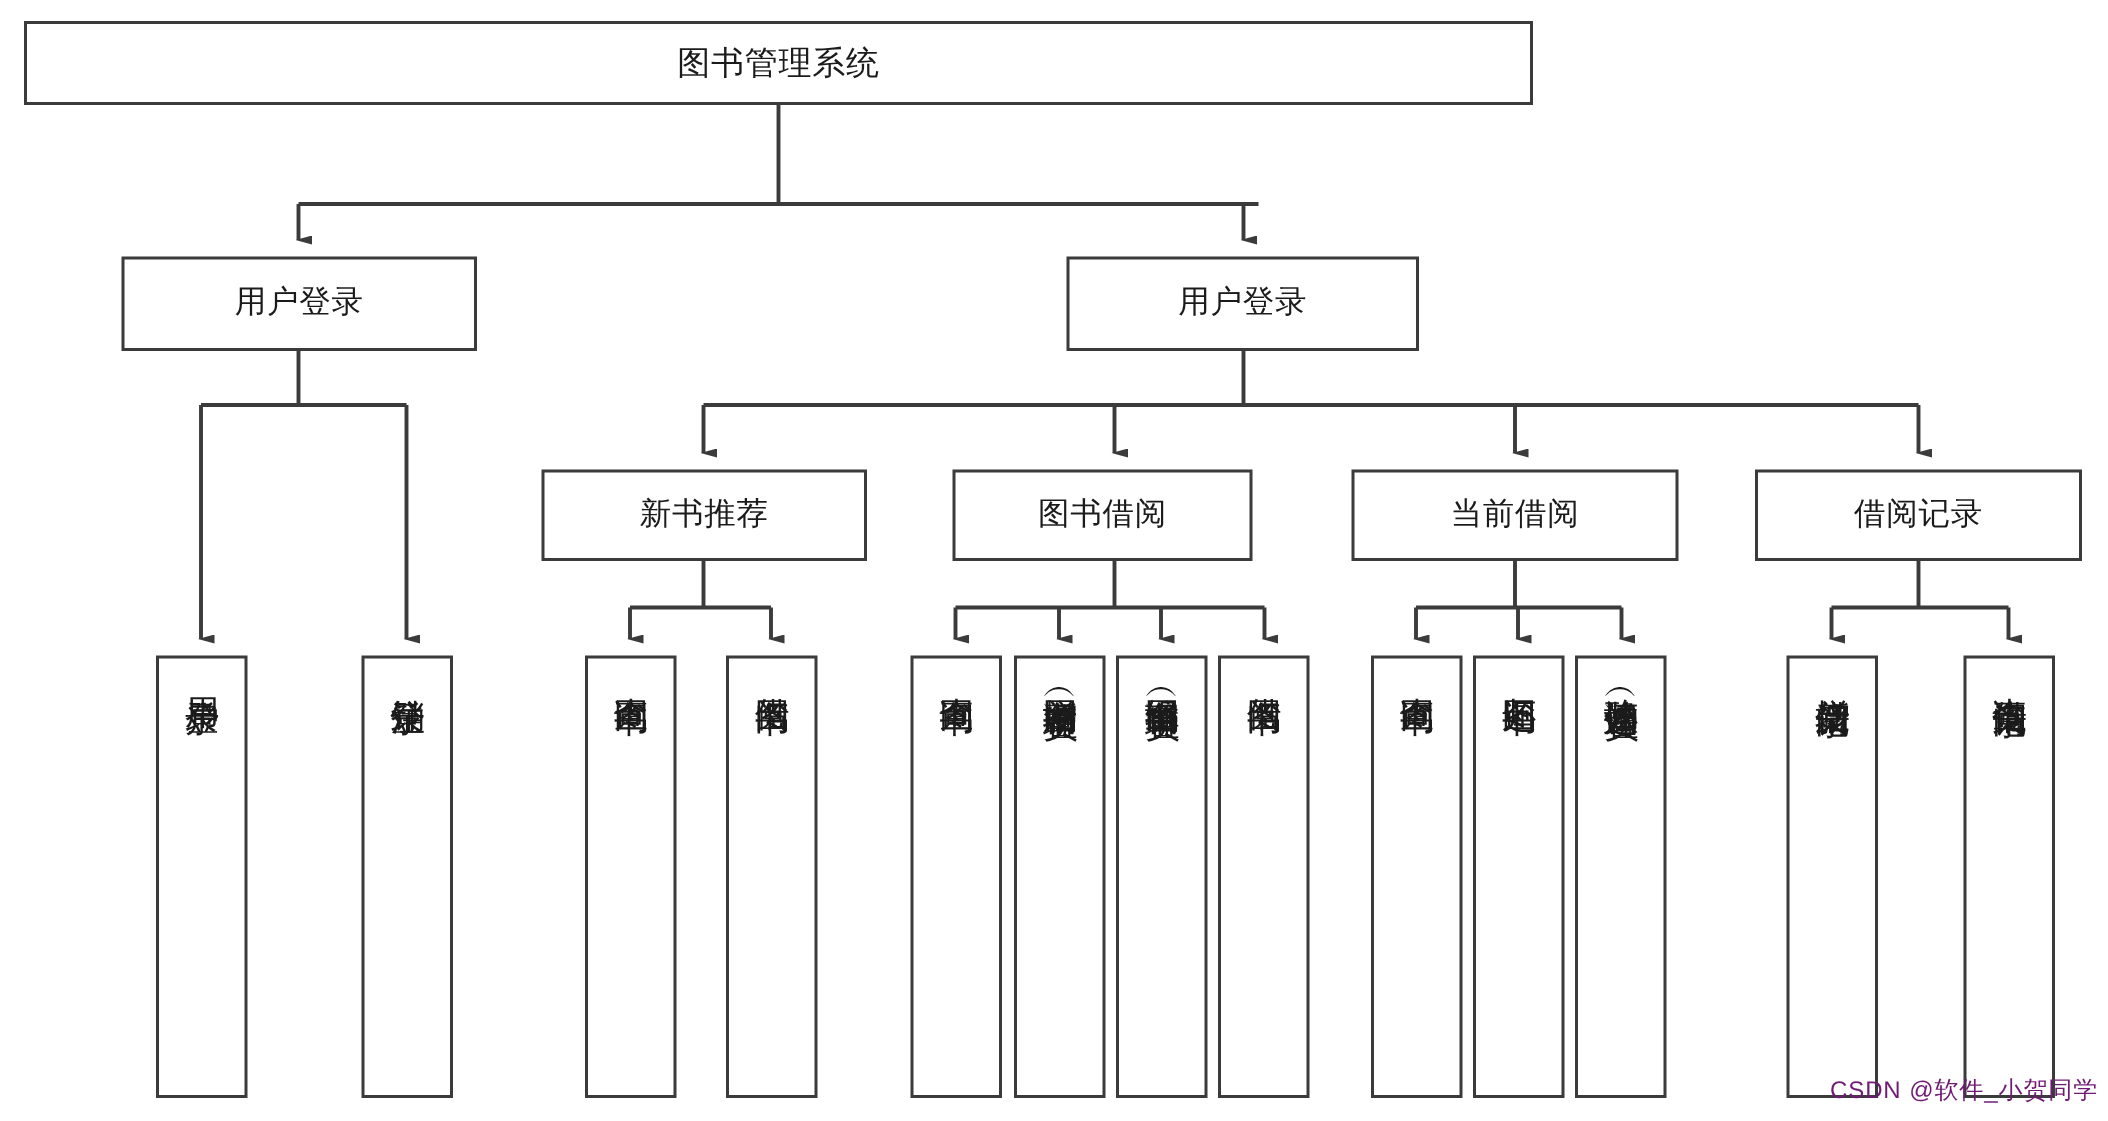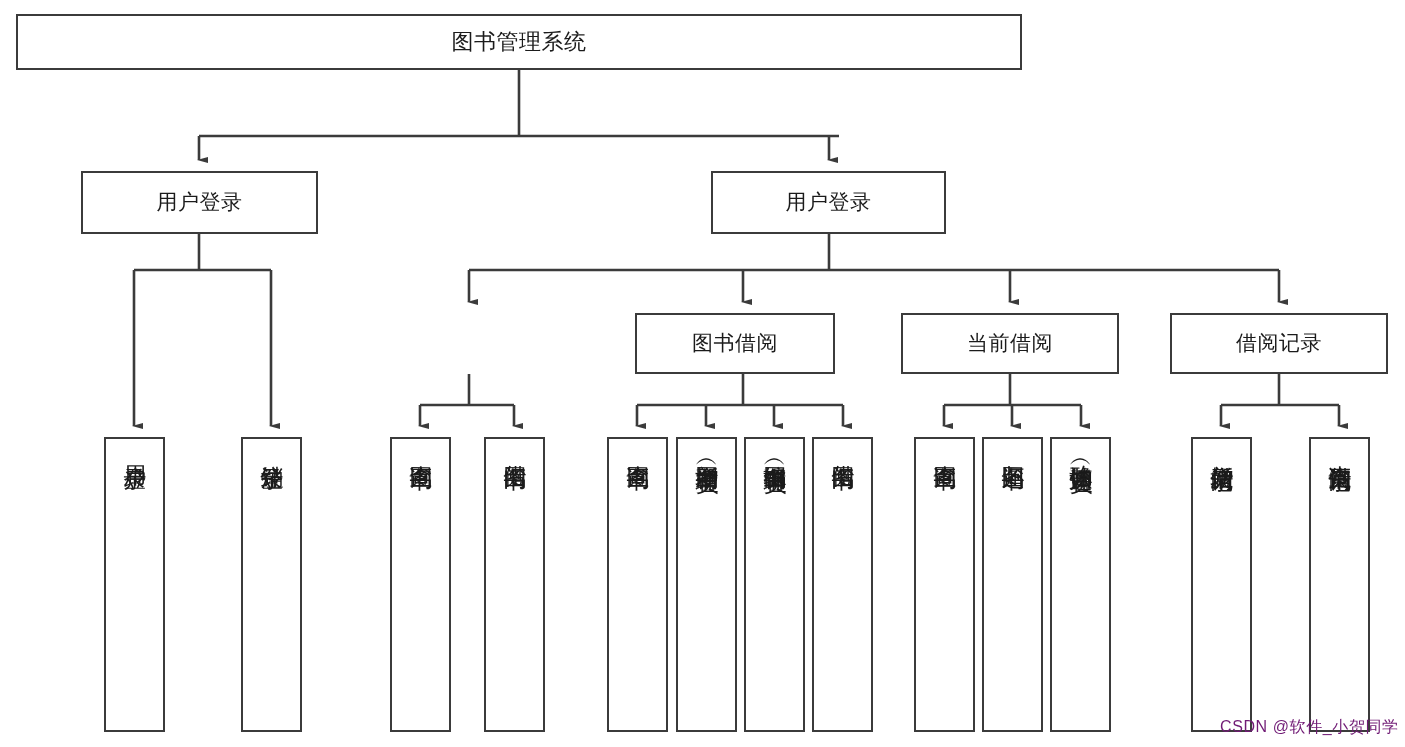--- a/index.html
+++ b/index.html
@@ -128,20 +128,23 @@
     <span class="label">图书管理系统</span>
   </div>
 
   <div class="node horizontal" style="left:81px; top:171px; width:237px; height:63px;">
     <span class="label">用户登录</span>
   </div>
   <div class="node horizontal" style="left:711px; top:171px; width:235px; height:63px;">
     <span class="label">用户登录</span>
   </div>
 
+  <div class="node horizontal" style="left:361px; top:313px; width:217px; height:61px;">
+    <span class="label">新书推荐</span>
+  </div>
   <div class="node horizontal" style="left:635px; top:313px; width:200px; height:61px;">
     <span class="label">图书借阅</span>
   </div>
   <div class="node horizontal" style="left:1170px; top:313px; width:218px; height:61px;">
     <span class="label">借阅记录</span>
   </div>
   <div class="node horizontal" style="left:901px; top:313px; width:218px; height:61px;">
     <span class="label">当前借阅</span>
   </div>
 

